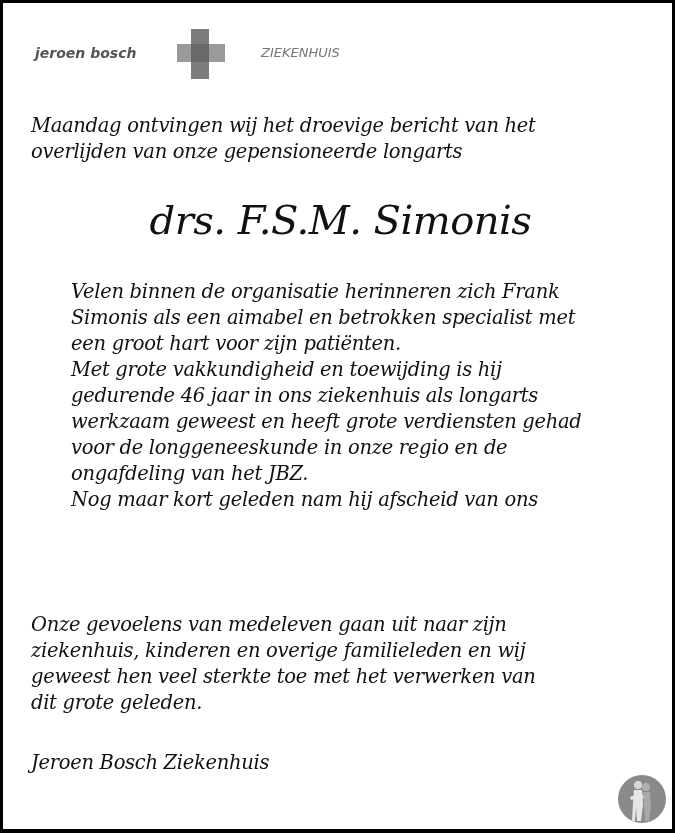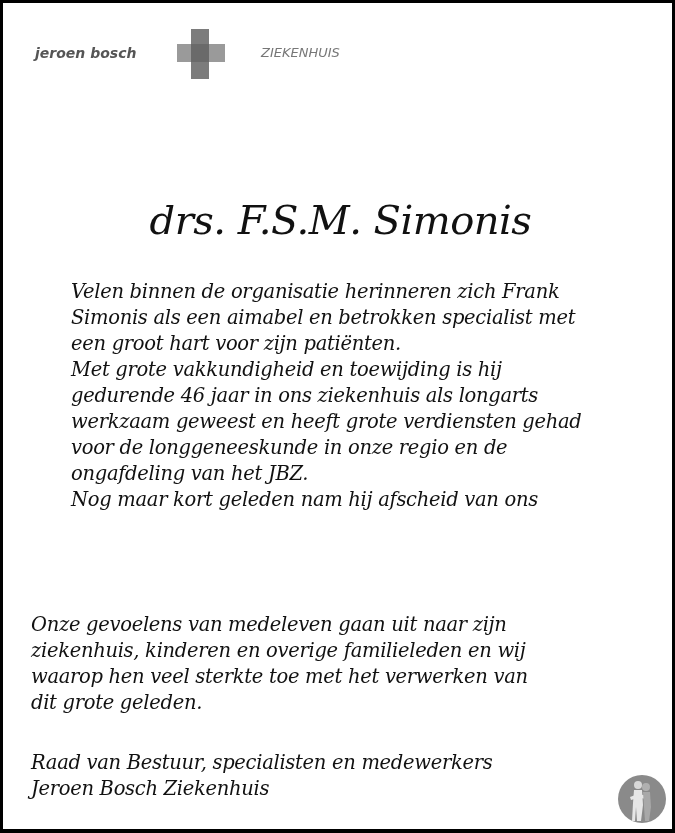--- a/index.html
+++ b/index.html
@@ -72,44 +72,47 @@
 <div class="frame">
 
   <div class="logo">
     <span class="logo-left">Jeroen BOSCH</span>
     <div class="cross-h"></div>
     <div class="cross-v"></div>
     <div class="cross-c"></div>
     <span class="logo-right">ziekenhuis</span>
   </div>
 
+  <div class="text intro justify">
+    <span class="line">Maandag ontvingen wij het droevige bericht van het</span>
+    <span class="line">overlijden van onze gepensioneerde longarts</span>
+  </div>
 
   <div class="name">drs. F.S.M. Simonis</div>
 
   <div class="text p1">
     <span class="line">Velen binnen de organisatie herinneren zich Frank</span>
     <span class="line">Simonis als een aimabel en betrokken specialist met</span>
     <span class="line">een groot hart voor zijn patiënten.</span>
     <span class="line">Met grote vakkundigheid en toewijding is hij</span>
     <span class="line">gedurende 46 jaar in ons ziekenhuis als longarts</span>
     <span class="line">werkzaam geweest en heeft grote verdiensten gehad</span>
     <span class="line">voor de longgeneeskunde in onze regio en de</span>
     <span class="line">ongafdeling van het JBZ.</span>
     <span class="line">Nog maar kort geleden nam hij afscheid van ons</span>
   </div>
 
   <div class="text p2">
     <span class="line">Onze gevoelens van medeleven gaan uit naar zijn</span>
     <span class="line">ziekenhuis, kinderen en overige familieleden en wij</span>
-    <span class="line">waarop hen veel sterkte toe met het verwerken van</span>
+    <span class="line">geweest hen veel sterkte toe met het verwerken van</span>
     <span class="line">dit grote geleden.</span>
   </div>
 
   <div class="text sig">
-    <span class="line">Raad van Bestuur, specialisten en medewerkers</span>
     <span class="line">Jeroen Bosch Ziekenhuis</span>
   </div>
 
   <div class="emblem">
     <svg width="48" height="48" viewBox="0 0 48 48">
       <circle cx="20" cy="10" r="4" fill="#d8d8d8"></circle>
       <path d="M16 15 L24 15 L25 30 L23 46 L19 46 L18 32 L17 46 L14 46 L15 28 Z" fill="#e6e6e6"></path>
       <path d="M12 22 Q20 18 30 21 L30 24 Q20 22 13 25 Z" fill="#e6e6e6"></path>
       <circle cx="28" cy="12" r="4" fill="#b0b0b0"></circle>
       <path d="M25 17 L32 17 L33 32 L31 46 L27 46 L26 32 Z" fill="#a8a8a8"></path>

